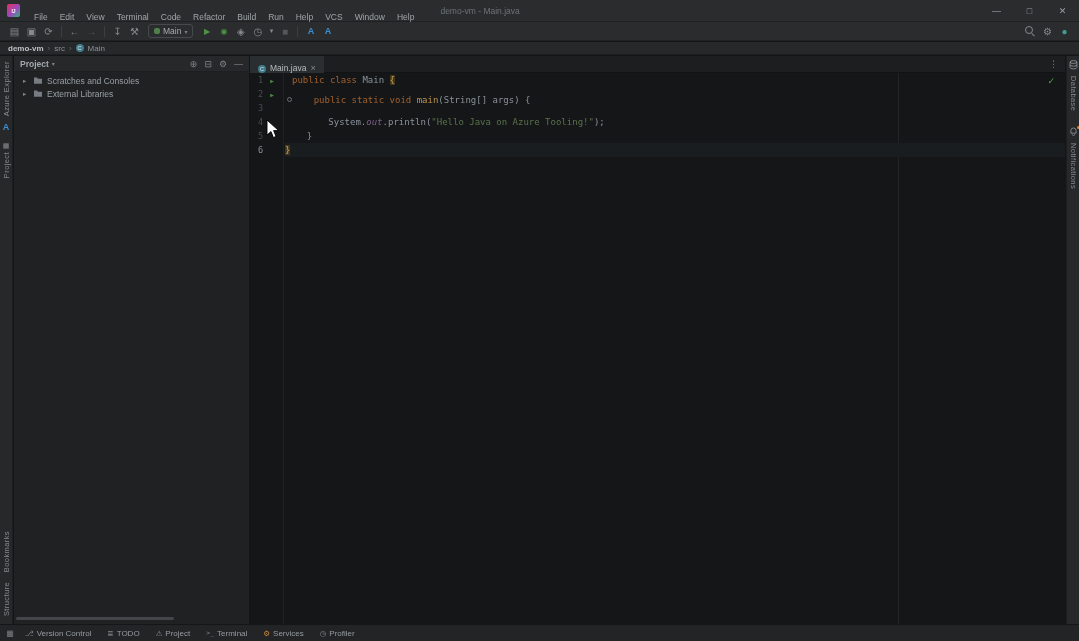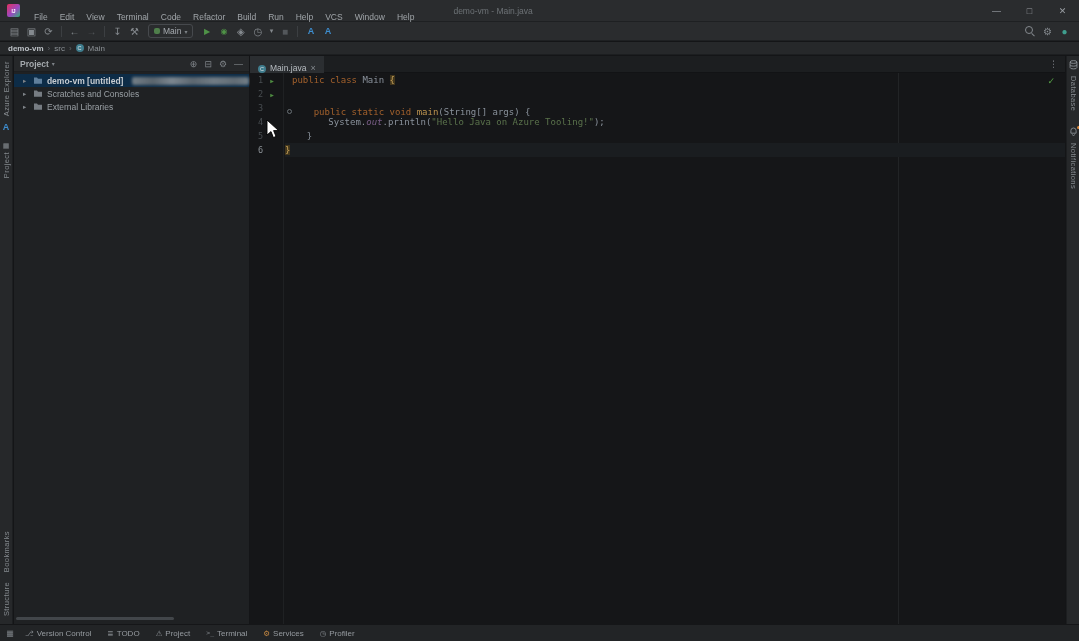--- a/index.html
+++ b/index.html
@@ -15,21 +15,21 @@
   
   .titlebar { position:absolute; top:0; left:0; right:0; height:22px;
     background:#2a2c2e; border-bottom:1px solid #1e2022;
     display:flex; align-items:center; }
   .logo { width:13px; height:13px; margin:0 8px 0 7px; border-radius:2px;
     background:linear-gradient(135deg,#e3315d 0%,#9a49c2 55%,#2bb673 100%);
     color:#fff; font-size:5px; font-weight:bold;
     display:flex; align-items:center; justify-content:center; }
   .menubar { display:flex;margin-top:12px; }
   .menu-item { padding:0 6px; line-height:22px; color:#a0a5a9; cursor:default; }
-  .win-title { margin-left:33px; color:#6c7control175; color:#6d7276; }
+  .win-title { margin-left:20px; color:#6c7control175; color:#6d7276; }
   .win-controls { margin-left:auto; display:flex; height:22px; }
   .win-btn { width:33px; display:flex; align-items:center; justify-content:center;
     color:#989da2; font-size:9px; }
 
   
   .toolbar { position:absolute; top:22px; left:0; right:0; height:19px;
     background:#2a2c2e; border-bottom:1px solid #1e2022;
     display:flex; align-items:center; padding:0 6px; }
   .tb-icon { min-width:15px; height:15px; margin:0 1px; display:flex;
     align-items:center; justify-content:center; font-size:10px; color:#84898e; }
@@ -250,30 +250,20 @@
     <span class="pp-title">Project</span>
     <span class="pp-chevron">▾</span>
     <span class="pp-icons">
       <span class="pp-icon">⊕</span>
       <span class="pp-icon">⊟</span>
       <span class="pp-icon">⚙</span>
       <span class="pp-icon">—</span>
     </span>
   </div>
   <div class="tree">
-    <div class="tree-row selected">
-      <span class="tree-chevron">▸</span>
-      <span class="folder-icon">
-        <svg width="10" height="9" viewBox="0 0 10 9">
-            <path d="M1 1.5 h3 l1 1.2 h4 v5 h-8 z" fill="#5f7f9c"></path>
-          </svg>
-      </span>
-      <span class="tree-label">demo-vm [untitled]</span>
-      <span class="redacted"></span>
-    </div>
     <div class="tree-row">
       <span class="tree-chevron">▸</span>
       <span class="folder-icon">
         <svg width="10" height="9" viewBox="0 0 10 9">
             <path d="M1 1.5 h3 l1 1.2 h4 v5 h-8 z" fill="#767c82"></path>
           </svg>
       </span>
       <span>Scratches and Consoles</span>
     </div>
     <div class="tree-row">
@@ -318,21 +308,21 @@
       <div class="g-row">
           <span class="g-num">5</span>
         </div>
       <div class="g-row">
           <span class="g-num current">6</span>
         </div>
     </div>
 
     <div class="code-line" style="top:0;"><span class="kw">public class </span><span class="pl">Main </span><span class="brace-hl">{</span></div>
 
-    <div class="code-line" style="top:32px;"><span class="ring"></span><span class="pl">    </span><span class="kw">public static void </span><span class="mth">main</span><span class="pl">(String[] args) {</span></div>
+    <div class="code-line" style="top:20px;"><span class="ring"></span><span class="pl">    </span><span class="kw">public static void </span><span class="mth">main</span><span class="pl">(String[] args) {</span></div>
 
     <div class="code-line" style="top:28px;"></div>
 
     <div class="code-line" style="top:42px;"><span class="pl">        System.</span><span class="fld">out</span><span class="pl">.println(</span><span class="str">"Hello Java on Azure Tooling!"</span><span class="pl">);</span></div>
 
     <div class="code-line" style="top:56px;"><span class="pl">    }</span></div>
 
     <div class="code-line current" style="top:70px;"><span class="brace-hl">}</span></div>
 
     <span class="inspections">✓</span>

